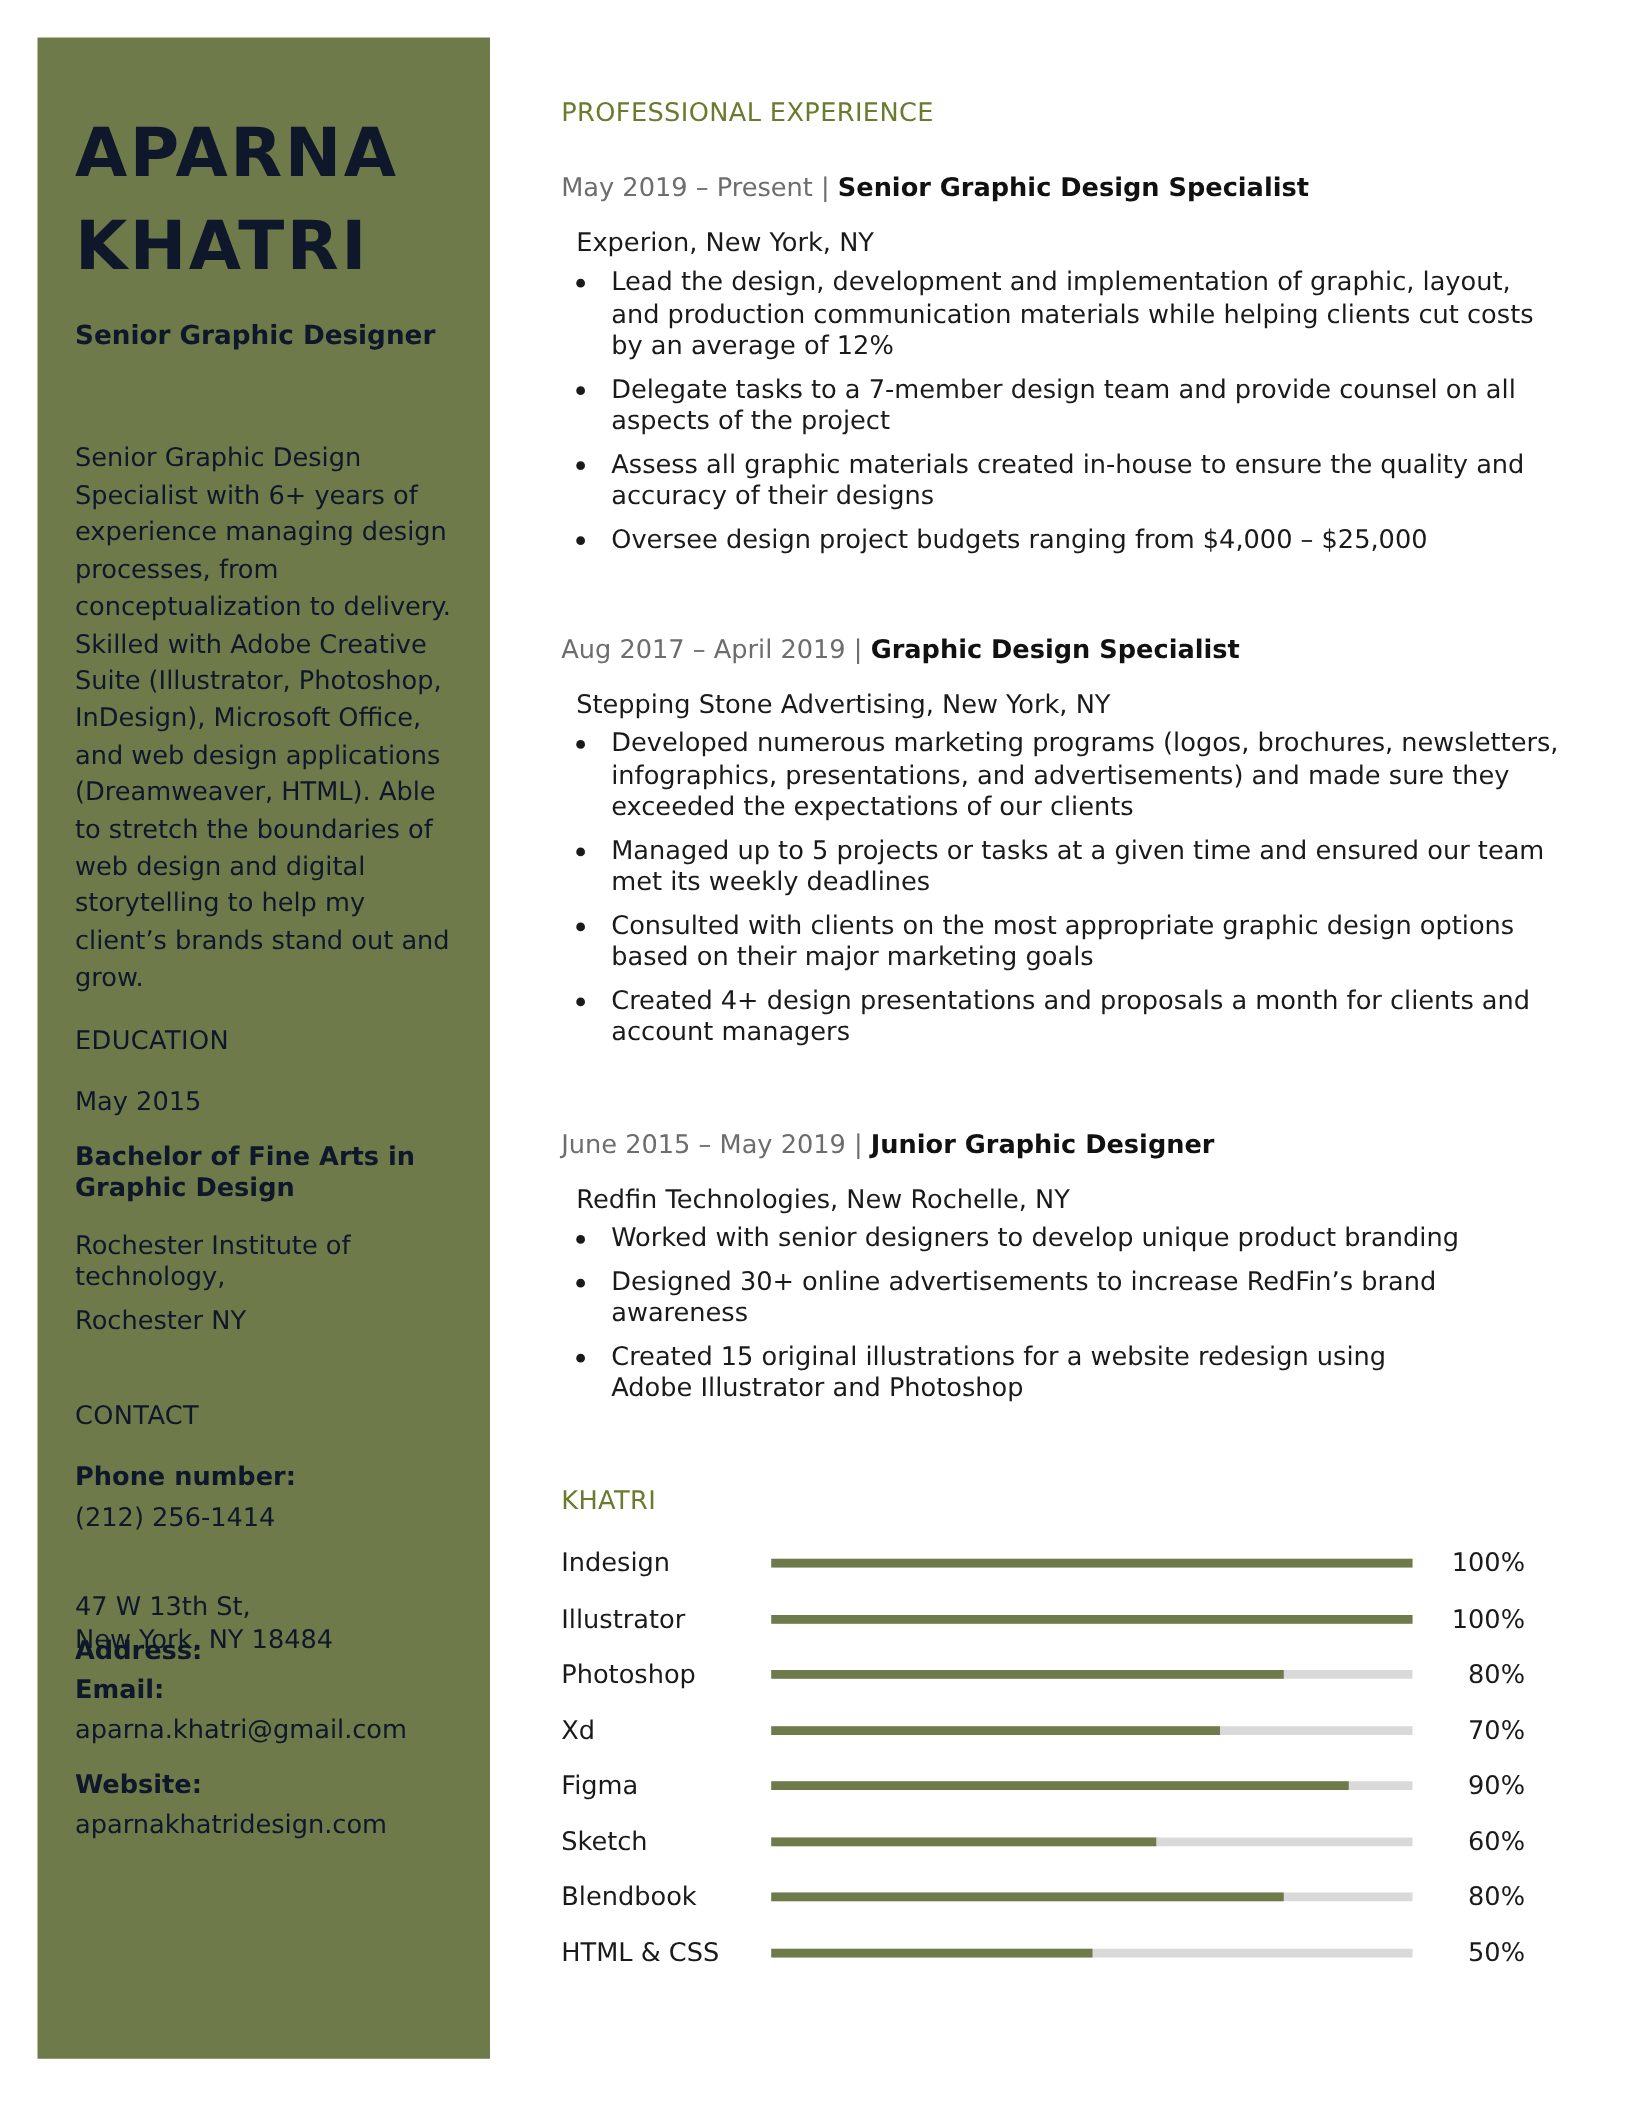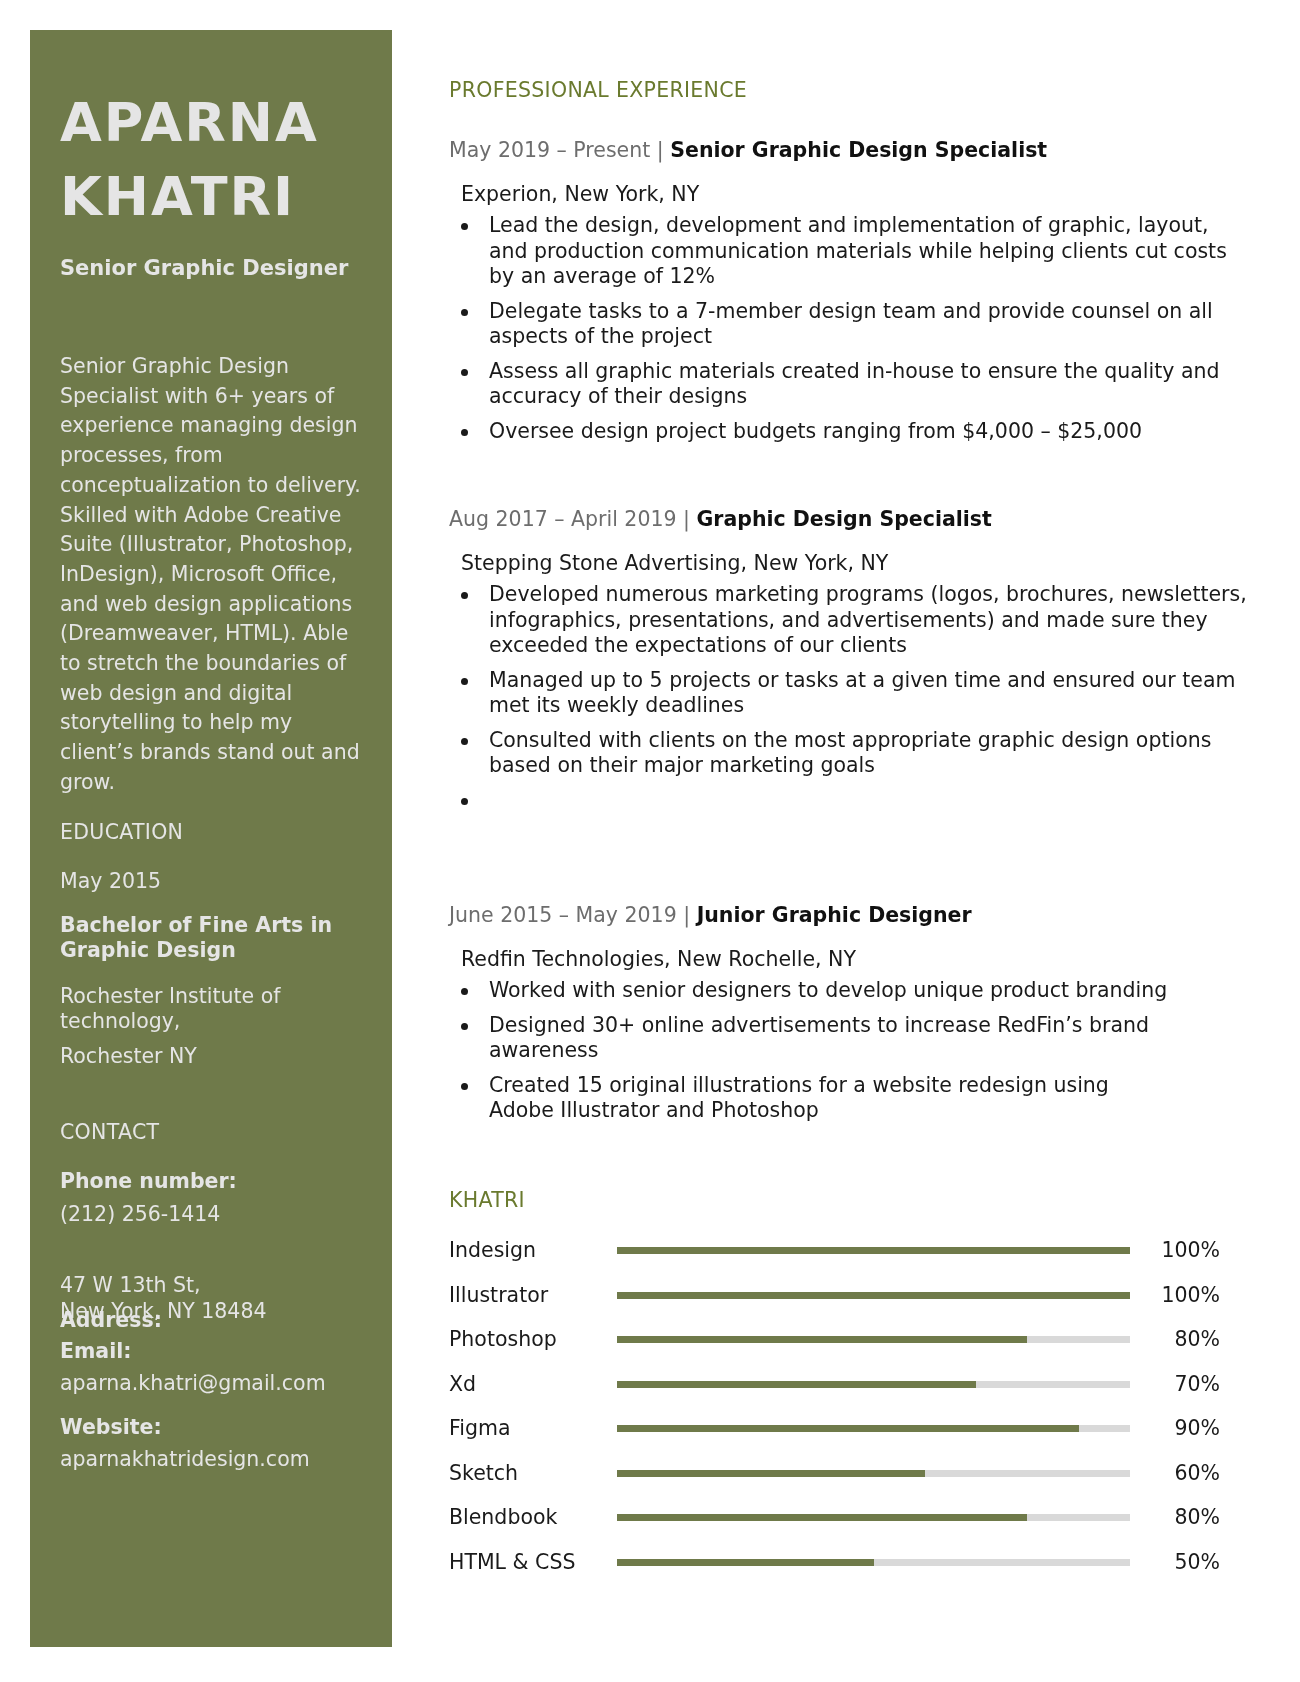--- a/index.html
+++ b/index.html
@@ -3,21 +3,21 @@
 <meta charset="utf-8">
 <style>
   html, body { margin: 0; padding: 0; background: #ffffff; }
   body {
     width: 1300px; height: 1682px; position: relative; overflow: hidden;
     font-family: "DejaVu Sans", "Liberation Sans", sans-serif;
     color: #1a1a1a;
   }
   .sidebar {
     position: absolute; left: 30px; top: 30px; width: 362px; height: 1617px;
-    background: #6f7a4a; color: #e5e5e5; box-sizing: border-box;
+    background: #6f7a4a; color: #0f172a; box-sizing: border-box;
     padding: 0 30px;
   }
   .name {
     position: absolute; left: 30px; top: 56px; margin: 0;
     font-family: "DejaVu Sans", sans-serif; font-weight: bold;
     font-size: 54px; line-height: 74px; letter-spacing: 2px;
   }
   .title {
     position: absolute; left: 30px; top: 226px; margin: 0;
     font-weight: bold; font-size: 21px;
@@ -108,21 +108,21 @@
 
   <section>
     <p class="job-line" style="top:507px">
       <span class="job-dates">Aug 2017 – April 2019</span><span class="job-sep"> | </span><span class="job-title">Graphic Design Specialist</span>
     </p>
     <p class="job-company" style="top:539px">Stepping Stone Advertising, New York, NY</p>
     <ul class="bullets" style="top:582px">
       <li><span class="dot"></span><span>Developed numerous marketing programs (logos, brochures, newsletters, infographics, presentations, and advertisements) and made sure they exceeded the expectations of our clients</span></li>
       <li><span class="dot"></span><span>Managed up to 5 projects or tasks at a given time and ensured our team met its weekly deadlines</span></li>
       <li><span class="dot"></span><span>Consulted with clients on the most appropriate graphic design options based on their major marketing goals</span></li>
-      <li><span class="dot"></span></li>
+      <li><span class="dot"></span><span>Created 4+ design presentations and proposals a month for clients and account managers</span></li>
     </ul>
   </section>
 
   <section>
     <p class="job-line" style="top:903px">
       <span class="job-dates">June 2015 – May 2019</span><span class="job-sep"> | </span><span class="job-title">Junior Graphic Designer</span>
     </p>
     <p class="job-company" style="top:935px">Redfin Technologies, New Rochelle, NY</p>
     <ul class="bullets" style="top:978px;width:720px">
       <li><span class="dot"></span><span>Worked with senior designers to develop unique product branding</span></li>

